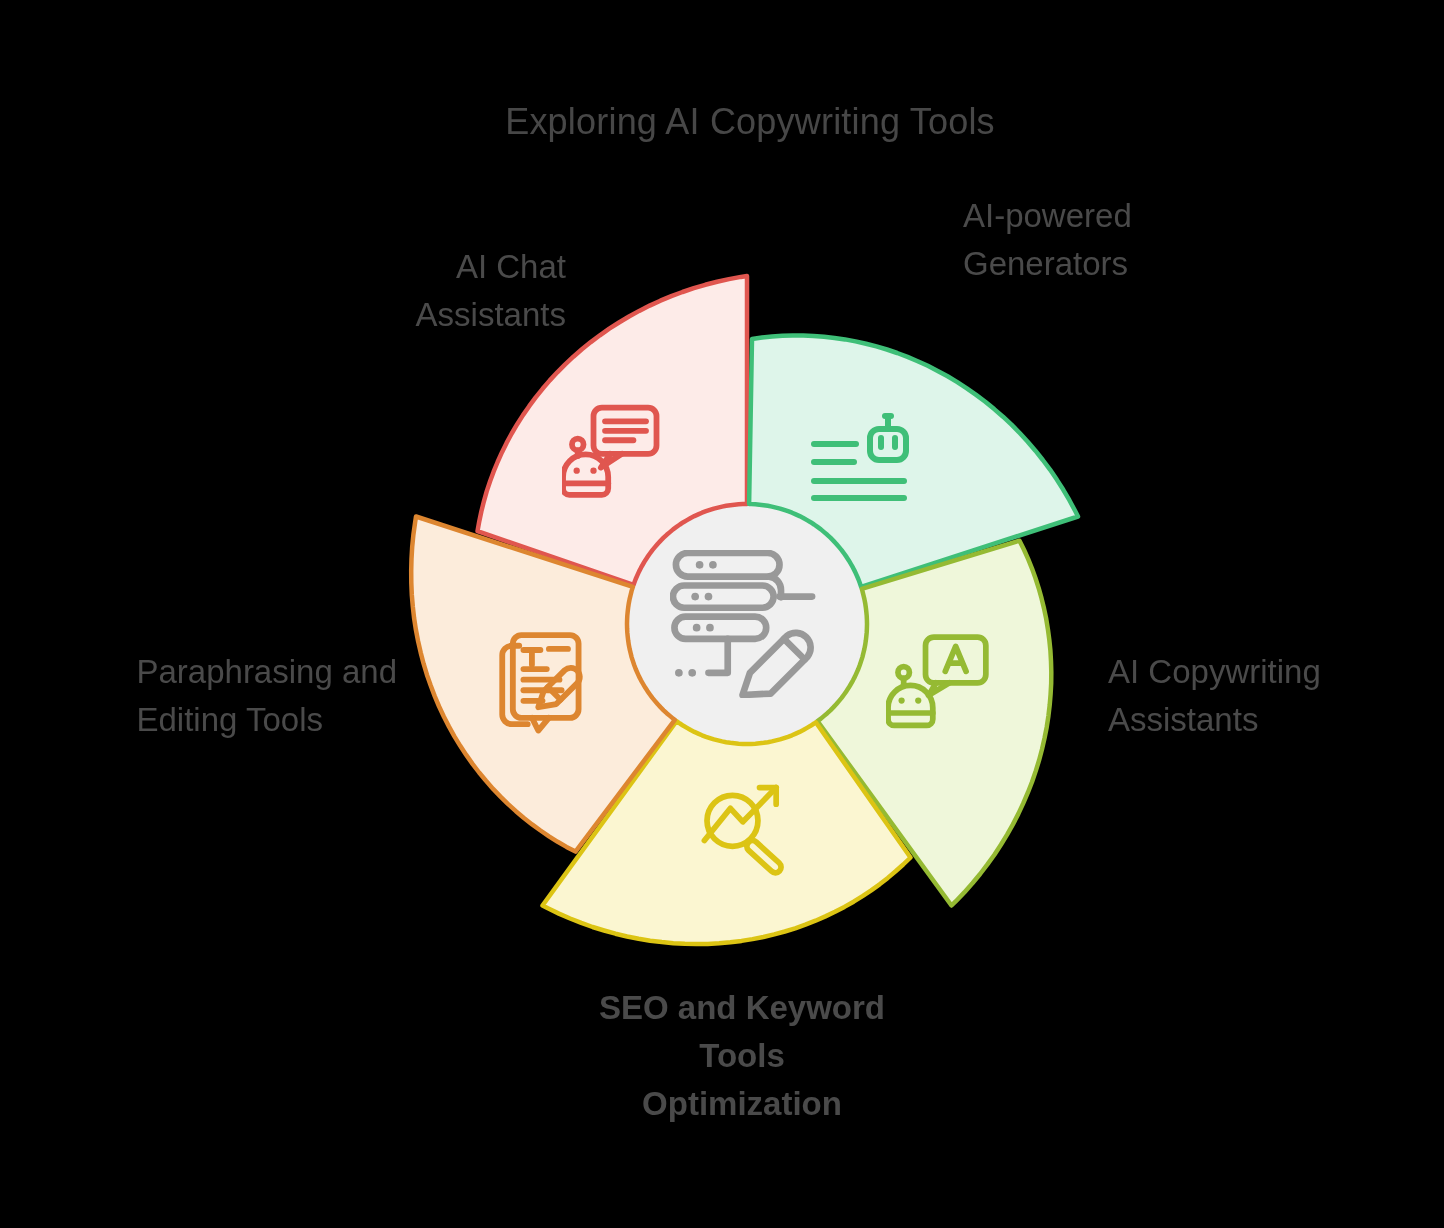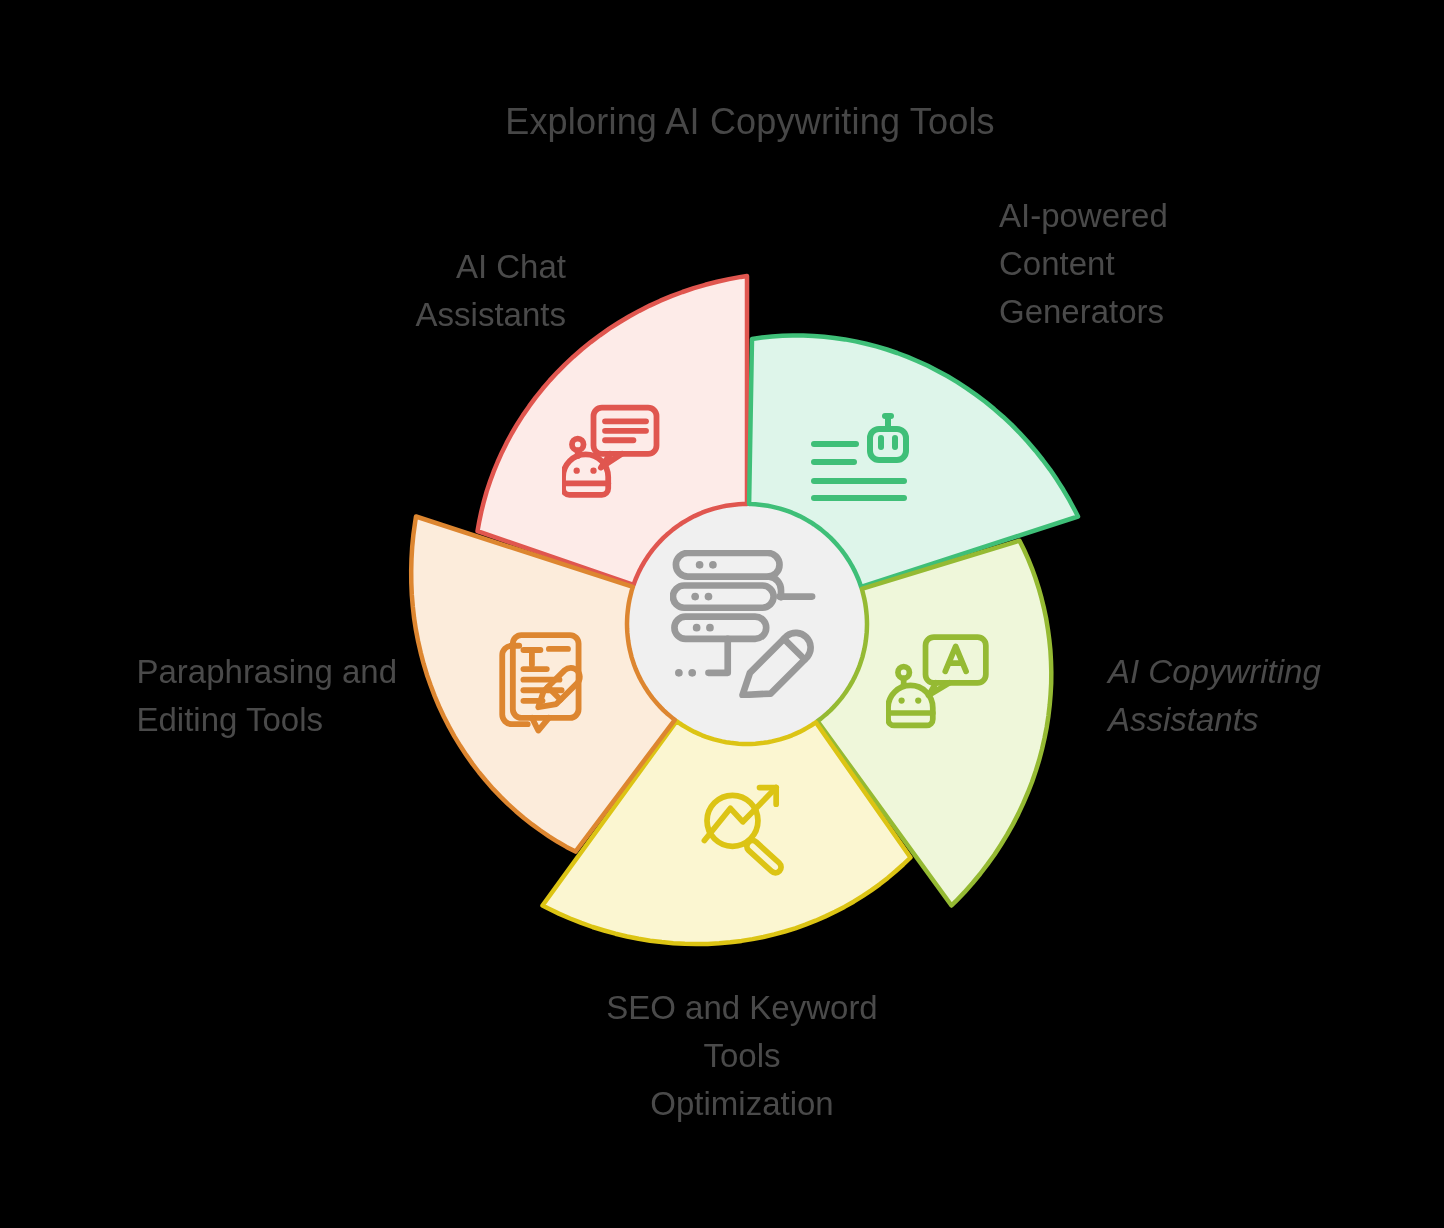--- a/index.html
+++ b/index.html
@@ -6,21 +6,21 @@
   body{background:#000;font-family:"Liberation Sans", sans-serif;}
   .stage{position:relative;width:1444px;height:1228px;overflow:hidden;background:#000;padding-left:15px;}
   .title{position:absolute;left:350px;top:101px;width:800px;text-align:center;
          font-size:36px;font-weight:500;color:#474747;letter-spacing:0.2px;}
   .wheel{position:absolute;left:0;top:0;width:1444px;height:1228px;}
   .label{position:absolute;font-size:33px;line-height:48px;font-weight:500;color:#4a4a4a;}
   .label span{display:block;}
   .l-chat{right:893px;top:243px;text-align:right;}
   .l-content{left:963px;top:192px;text-align:left;}
   .l-copy{left:1108px;top:648px;text-align:left;}
-  .l-seo{left:492px;top:984px;width:500px;text-align:center;}
+  .l-seo{left:492px;top:984px;width:500px;text-align:center;font-weight:bold;}
   .l-para{right:1062px;top:648px;text-align:left;}
   .icon{position:absolute;}
   .i-chat{left:562px;top:402px;width:105px;height:108px;}
   .i-content{left:810px;top:406px;width:100px;height:102px;}
   .i-copy{left:886px;top:634px;width:104px;height:106px;}
   .i-seo{left:694px;top:774px;width:104px;height:104px;}
   .i-para{left:498px;top:632px;width:106px;height:108px;}
   .i-center{left:670px;top:550px;width:148px;height:148px;}
   .icon g{fill:none;stroke:currentColor;stroke-linecap:round;stroke-linejoin:round;}
 </style>
@@ -131,26 +131,25 @@
       <circle cx="15" cy="83" r="2.6" fill="currentColor" stroke="none"></circle>
       <path d="M 49 98 L 54 83 L 79 58 A 10 10 0 0 1 93 72 L 68 97 L 49 98 Z"></path>
       <line x1="77" y1="60" x2="91" y2="74"></line>
     </g>
   </svg>
 
   <div class="label l-chat" style="color: rgb(74, 74, 74);">
     <span>AI Chat</span>
     <span>Assistants</span>
   </div>
-  <div class="label l-content" style="color: rgb(74, 74, 74); margin-left: 36px;">
+  <div class="label l-content" style="color: rgb(74, 74, 74);">
     <span>AI-powered</span>
-    <span>Content</span>
     <span>Generators</span>
   </div>
-  <div class="label l-copy" style="color: rgb(74, 74, 74); font-style: italic;">
+  <div class="label l-copy" style="color: rgb(74, 74, 74);">
     <span>AI Copywriting</span>
     <span>Assistants</span>
   </div>
   <div class="label l-seo" style="color: rgb(74, 74, 74);">
     <span>SEO and Keyword</span>
     <span>Tools</span>
     <span>Optimization</span>
   </div>
   <div class="label l-para" style="color: rgb(74, 74, 74);">
     <span>Paraphrasing and</span>

